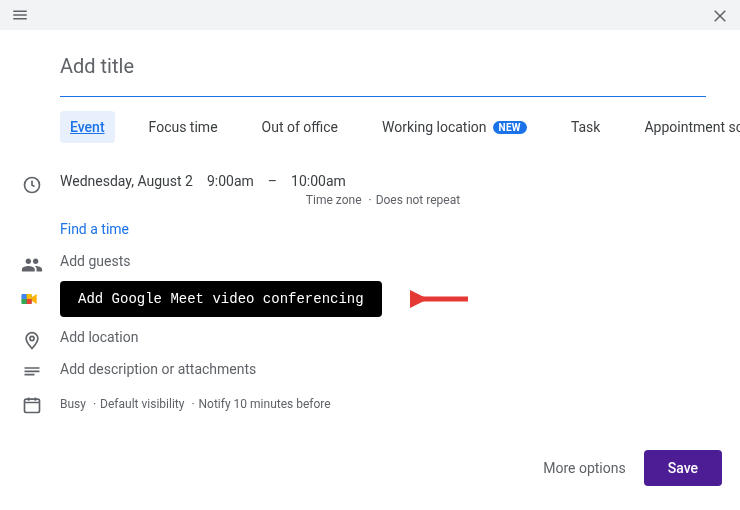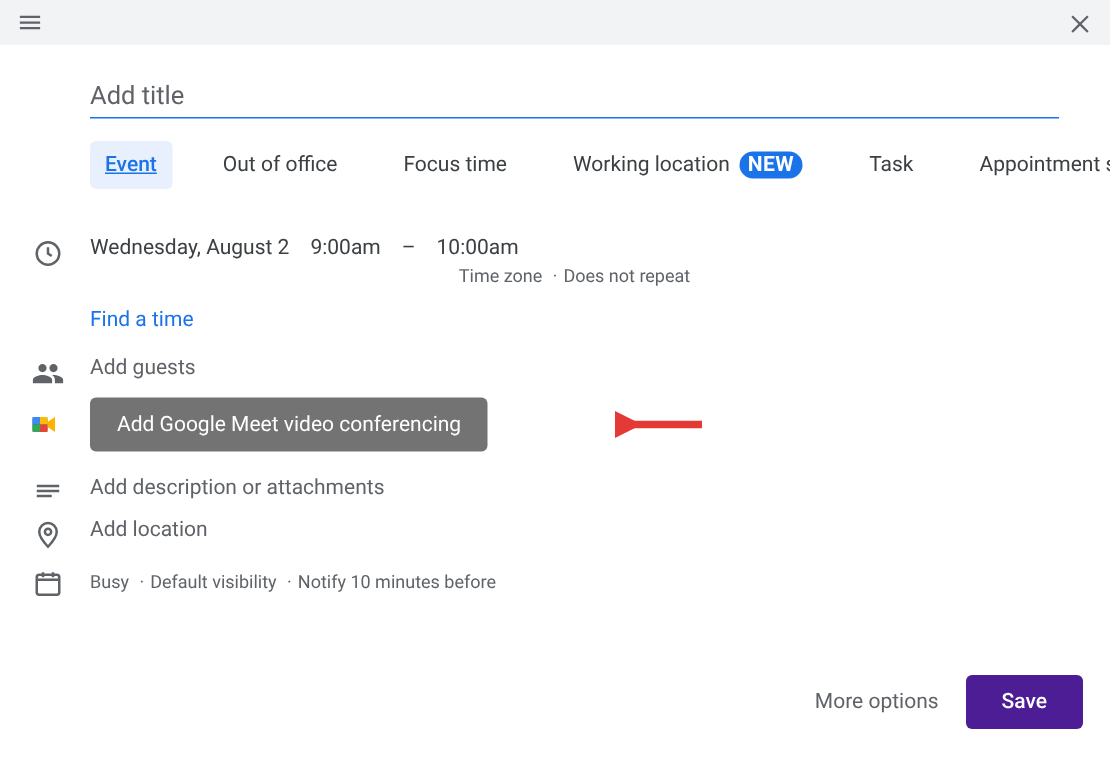--- a/index.html
+++ b/index.html
@@ -5,43 +5,43 @@
     * { margin: 0; padding: 0; box-sizing: border-box; font-family: 'Google Sans', Roboto, Arial, sans-serif; }
     body { width: 740px; height: 510px; background: #fff; position: relative; overflow: hidden; }
 
     
     .topbar { height: 30px; background: #f1f3f4; display: flex; align-items: center; justify-content: space-between; padding: 0 8px; }
     .topbar .menu-btn, .topbar .close-btn { width: 24px; height: 24px; display: flex; align-items: center; justify-content: center; cursor: pointer; color: #5f6368; }
     .topbar svg { fill: #5f6368; }
 
     
     .content { padding: 20px 34px 0 60px; position: relative; }
-    .title-input { width: 100%; border: none; border-bottom: 1px solid #1a73e8; font-size: 17px; font-weight: 400; padding: 4px 0 4px 0; color: #3c4043; outline: none; }
+    .title-input { width: 100%; border: none; border-bottom: 1px solid #1a73e8; font-size: 20px; font-weight: 400; padding: 4px 0 18px 0; color: #3c4043; outline: none; }
     .title-input::placeholder { color: #5f6368; }
 
     
     .tabs { display: flex; gap: 24px; margin-top: 14px; align-items: center; flex-wrap: nowrap; }
     .tab { font-size: 14px; color: #3c4043; padding: 8px 10px; border-radius: 4px; cursor: pointer; white-space: nowrap; display: flex; align-items: center; gap: 6px; }
     .tab.active { background: #e8f0fe; color: #1a73e8; font-weight: 500; text-decoration: underline; }
-    .badge-new { background: #1a73e8; color: #fff; font-size: 14px; font-weight: 700; padding: 1px 6px; border-radius: 10px; letter-spacing: 0.3px; }
+    .badge-new { background: #1a73e8; color: #fff; font-size: 10px; font-weight: 700; padding: 1px 6px; border-radius: 10px; letter-spacing: 0.3px; }
 
     
     .row { display: flex; align-items: flex-start; margin-top: 18px; position: relative; }
     .row-icon { position: absolute; left: -40px; top: 0; width: 24px; height: 24px; color: #5f6368; display: flex; align-items: center; justify-content: center; }
     .row-body { flex: 1; font-size: 14px; color: #3c4043; }
 
     .datetime-line { display: flex; align-items: flex-end; gap: 14px; }
     .datetime-sub { font-size: 12px; color: #5f6368; margin-top: 4px; text-align: center; }
     .dot-sep::before { content: "·"; margin: 0 4px; }
 
     .find-time { color: #1a73e8; cursor: pointer; margin-top: 14px; display: inline-block; }
 
     .guests-text, .location-text, .desc-text { color: #5f6368; cursor: pointer; }
 
-    .meet-btn { background: #737373; color: #fff; border: none; padding: 10px 18px; font-size: 14px; border-radius: 4px; cursor: pointer; font-weight: 400; }
+    .meet-btn { background: #000000; color: #fff; border: none; padding: 10px 18px; font-size: 14px; border-radius: 4px; cursor: pointer; font-weight: 400; font-family: Liberation Mono, monospace; }
     .meet-row { position: relative; display: flex; align-items: center; }
     .arrow { position: absolute; left: 350px; top: 50%; transform: translateY(-50%); }
     .arrow svg { display: block; }
 
     .meet-icon { position: absolute; left: -40px; width: 20px; height: 20px; }
 
     .organizer-name { font-size: 14px; color: #3c4043; display: flex; align-items: center; gap: 8px; }
     .status-dot { width: 12px; height: 12px; border-radius: 50%; background: #1a73e8; display: inline-block; }
     .organizer-sub { font-size: 12px; color: #5f6368; margin-top: 4px; }
 
@@ -72,24 +72,24 @@
 <div class="content">
 
   <input class="title-input" placeholder="Add title" style="">
 
   
   <div class="tabs">
     <div class="tab active">
         <span>Event</span>
       </div>
     <div class="tab">
+        <span>Focus time</span>
+      </div>
+    <div class="tab">
         <span>Out of office</span>
-      </div>
-    <div class="tab">
-        <span>Focus time</span>
       </div>
     <div class="tab">
       <span>Working location</span>
       <span class="badge-new">NEW</span>
     </div>
     <div class="tab">
         <span>Task</span>
       </div>
     <div class="tab">
         <span>Appointment schedule</span>
@@ -148,38 +148,38 @@
             <marker id="ah" markerWidth="10" markerHeight="10" refX="2" refY="5" orient="auto">
               <path d="M10 0 L0 5 L10 10 z" fill="#e53935"></path>
             </marker>
           </defs>
           <line x1="58" y1="11" x2="8" y2="11" stroke="#e53935" stroke-width="5" marker-end="url(#ah)"></line>
         </svg>
     </div>
   </div>
 
   
-  <div class="row">
-    <div class="row-icon">
-      <svg viewBox="0 0 24 24" width="20" height="20" fill="#5f6368">
-          <path d="M3 5h18v2H3V5zm0 4h18v2H3V9zm0 4h12v2H3v-2z"></path>
-        </svg>
-    </div>
-    <div class="row-body desc-text">Add description or attachments</div>
-  </div>
-
-  
   <div class="row tight-above">
     <div class="row-icon">
       <svg viewBox="0 0 24 24" width="20" height="20" fill="none" stroke="#5f6368" stroke-width="2">
           <path d="M12 21s-7-7.5-7-12a7 7 0 1114 0c0 4.5-7 12-7 12z"></path>
           <circle cx="12" cy="9" r="2.5"></circle>
         </svg>
     </div>
     <div class="row-body location-text">Add location</div>
+  </div>
+
+  
+  <div class="row">
+    <div class="row-icon">
+      <svg viewBox="0 0 24 24" width="20" height="20" fill="#5f6368">
+          <path d="M3 5h18v2H3V5zm0 4h18v2H3V9zm0 4h12v2H3v-2z"></path>
+        </svg>
+    </div>
+    <div class="row-body desc-text">Add description or attachments</div>
   </div>
 
   
   <div class="row">
     <div class="row-icon">
       <svg viewBox="0 0 24 24" width="20" height="20" fill="none" stroke="#5f6368" stroke-width="2">
           <rect x="3" y="5" width="18" height="16" rx="2"></rect>
           <path d="M3 9h18M8 3v4M16 3v4"></path>
         </svg>
     </div>

